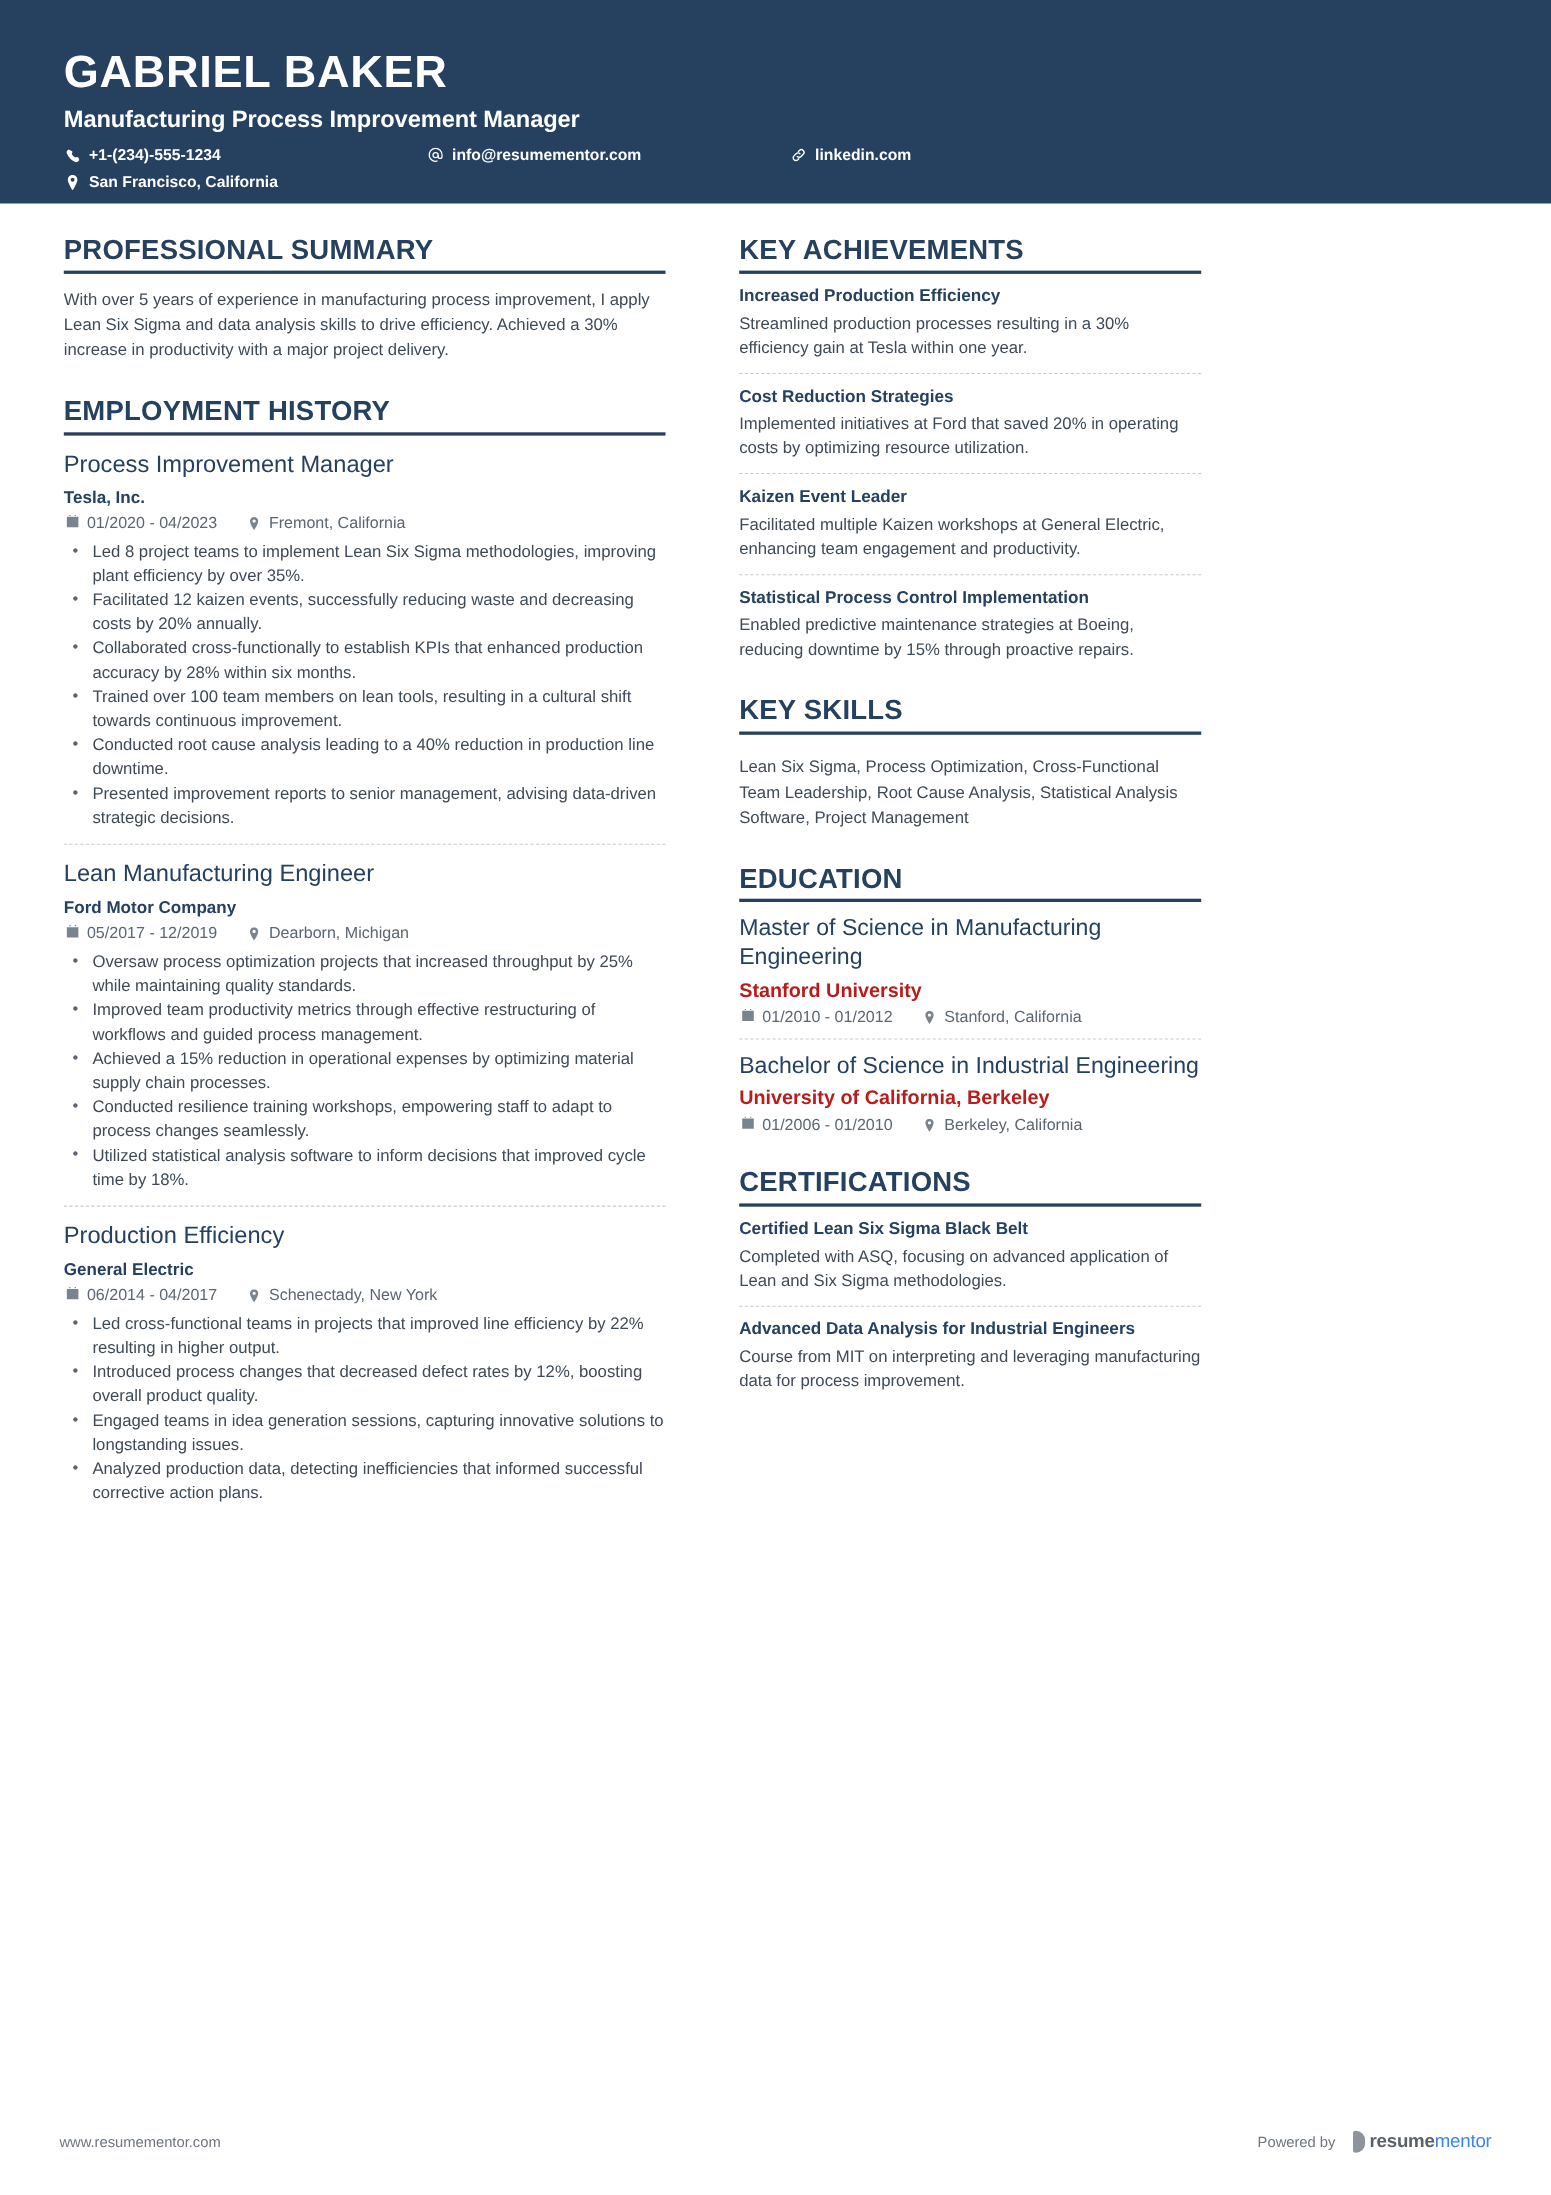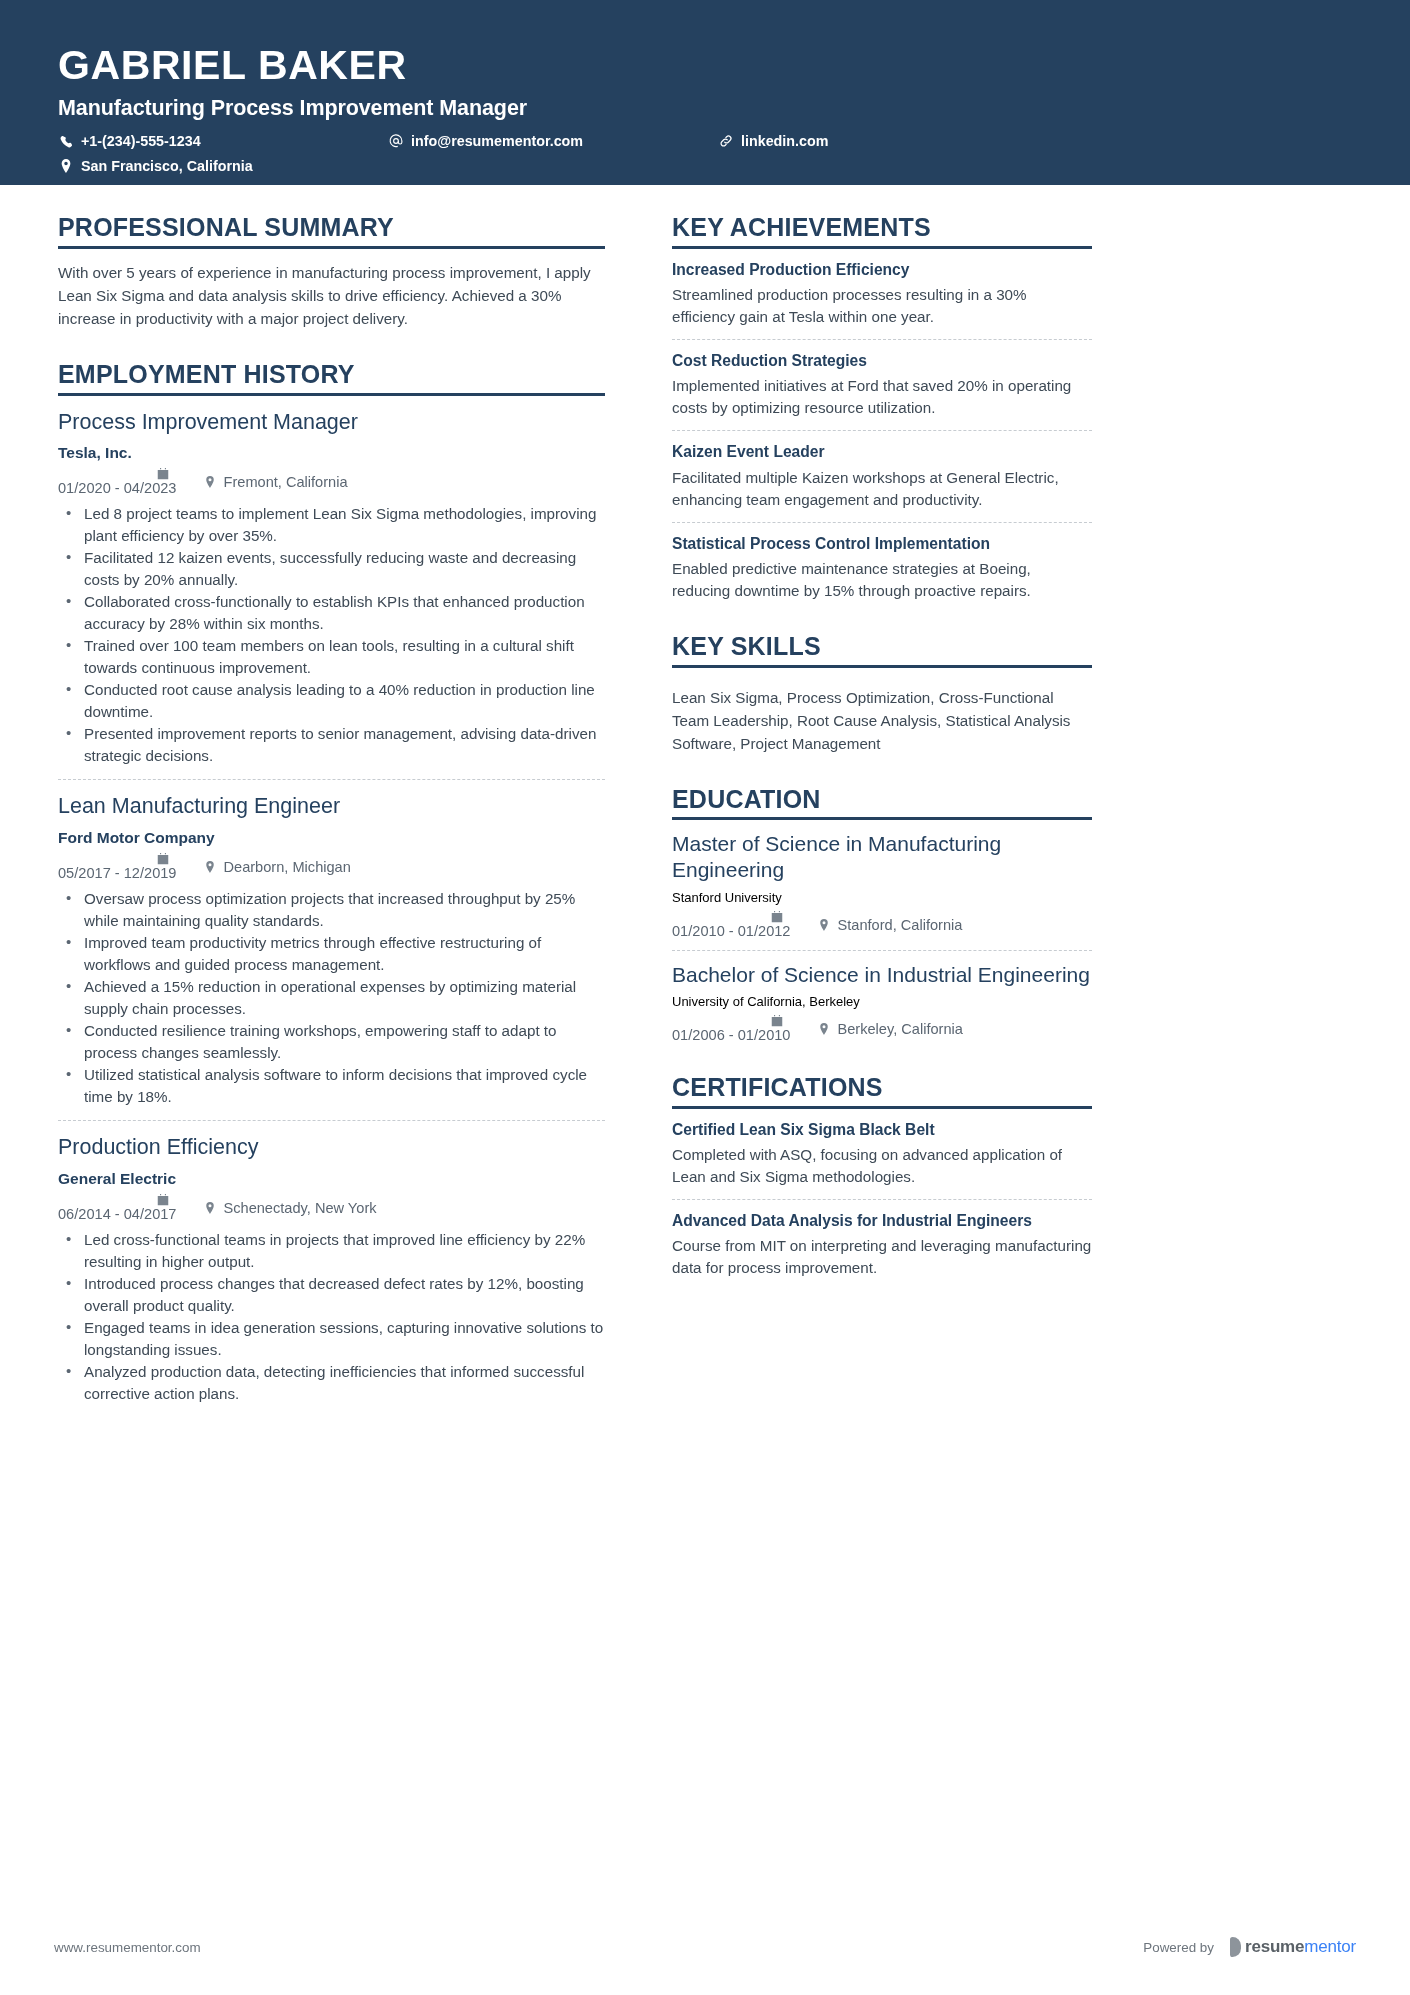--- a/index.html
+++ b/index.html
@@ -115,21 +115,21 @@
     color: #5b6672;
   }
   .job-meta .ic {
     display: inline-flex;
     width: 15px;
     justify-content: center;
     margin-right: 6px;
     color: #7a848e;
     font-size: 12.5px;
   }
-  .meta-date { margin-right: 26px; display: flex; align-items: flex-end; flex-direction: column; }
+  .meta-date { margin-right: 26px; display: flex; align-items: flex-start; }
   .meta-loc { display: flex; align-items: center; }
 
   ul.bullets { list-style: none; margin-top: 7px; }
   ul.bullets li {
     position: relative;
     padding-left: 26px;
     font-size: 15.2px;
     line-height: 21.5px;
     color: #3e4a56;
     margin-bottom: 1px;
@@ -175,23 +175,23 @@
   }
 
   .edu { padding-top: 11px; }
   .edu-degree {
     font-size: 21px;
     color: #25415f;
     font-weight: 400;
     line-height: 1.22;
   }
   .edu-school {
-    font-size: 13px;
-    font-weight: 400;
-    color: #000000;
+    font-size: 18px;
+    font-weight: 700;
+    color: #b91c1c;
     margin-top: 7px;
   }
   .edu-meta {
     display: flex;
     align-items: center;
     margin-top: 6px;
     font-size: 14.6px;
     color: #5b6672;
   }
   .edu-meta .ic {

